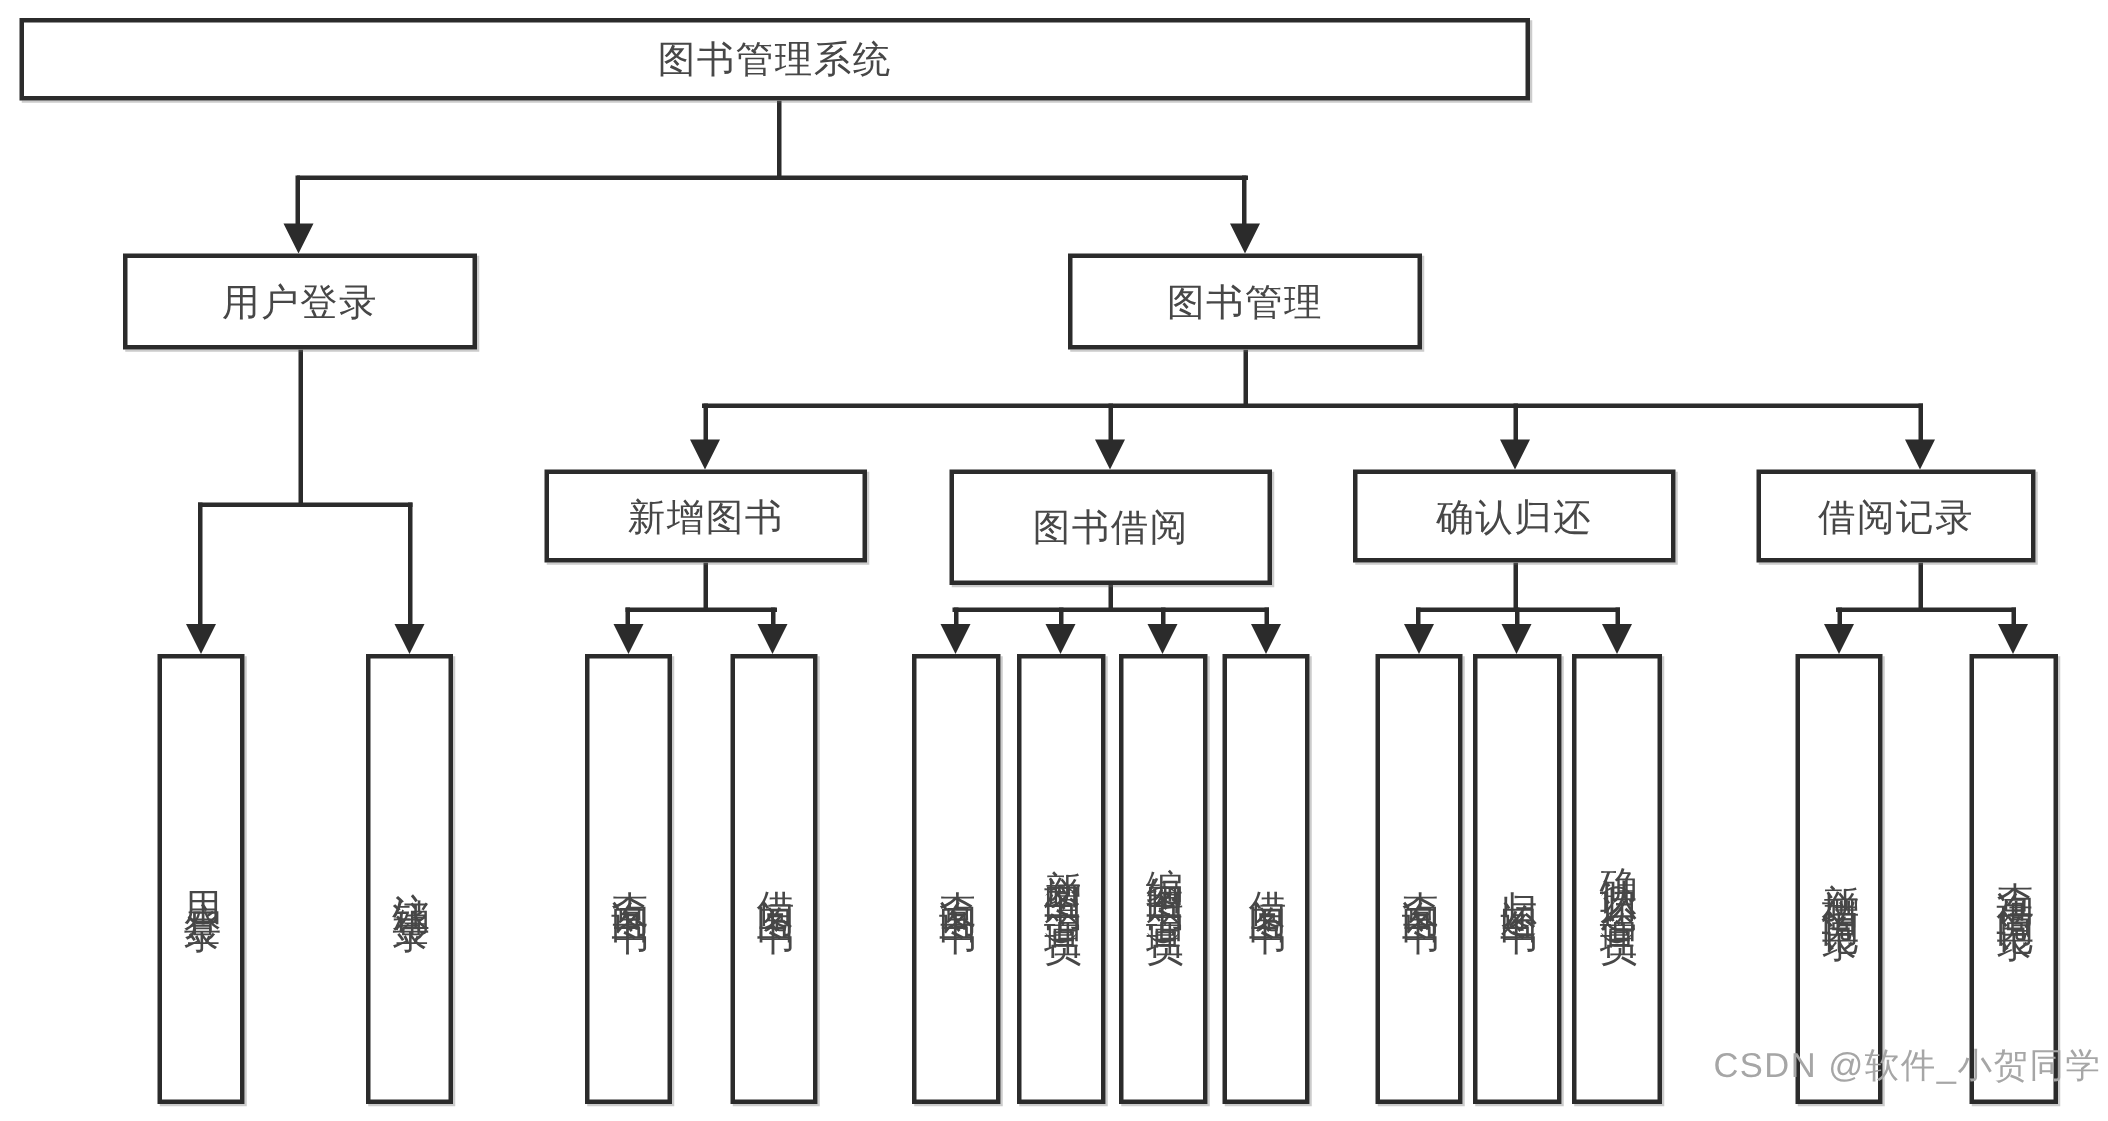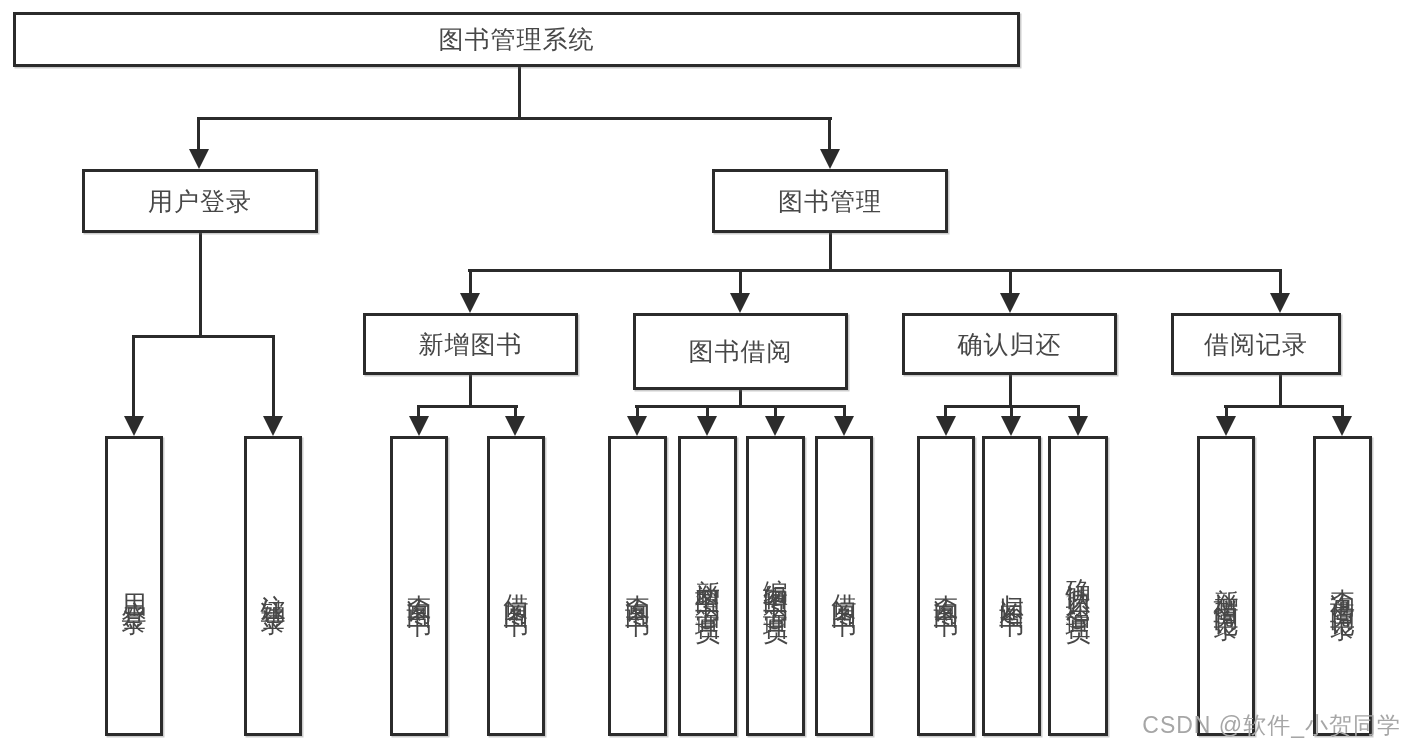--- a/index.html
+++ b/index.html
@@ -49,21 +49,21 @@
     position: absolute;
     width: 0;
     height: 0;
     border-left: 10px solid transparent;
     border-right: 10px solid transparent;
     border-top: 20px solid var(--line);
   }
   .watermark {
     position: absolute;
     right: 4px;
-    bottom: 6px;
+    bottom: 21px;
     font-size: 23px;
     letter-spacing: 1px;
     color: var(--watermark);
     white-space: nowrap;
   }
 </style>
 </head>
 <body>
 
 <div class="canvas">
@@ -154,21 +154,21 @@
 
   <div class="node" style="left:363px;top:313px;width:215px;height:62px">
     <span>新增图书</span>
   </div>
   <div class="node" style="left:633px;top:313px;width:215px;height:77px">
     <span>图书借阅</span>
   </div>
   <div class="node" style="left:902px;top:313px;width:215px;height:62px">
     <span>确认归还</span>
   </div>
-  <div class="node" style="left:1171px;top:313px;width:170px;height:62px">
+  <div class="node" style="left:1171px;top:313px;width:186px;height:62px">
     <span>借阅记录</span>
   </div>
 
   <div class="node" style="left:105px;top:436px;width:58px;height:300px">
     <span class="vtext">用户登录</span>
   </div>
   <div class="node" style="left:244px;top:436px;width:58px;height:300px">
     <span class="vtext">注销登录</span>
   </div>
 

